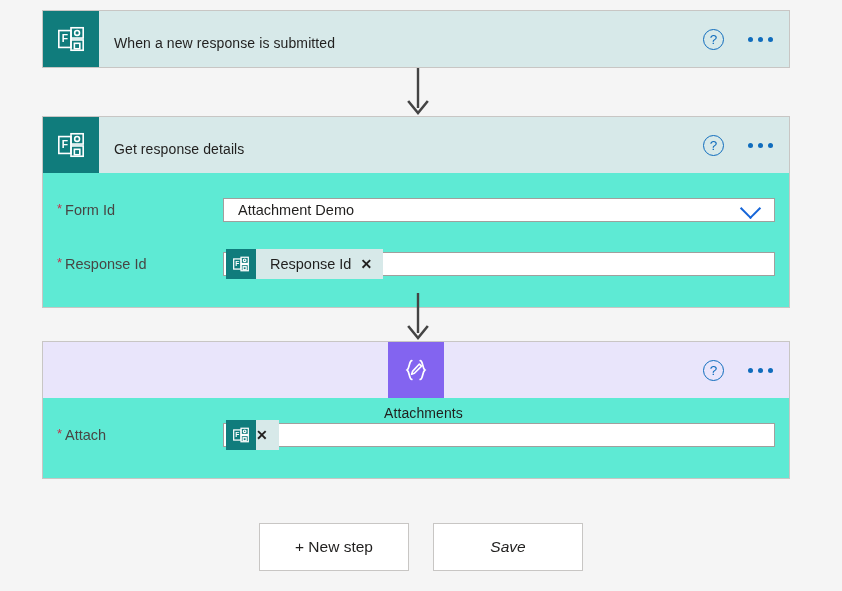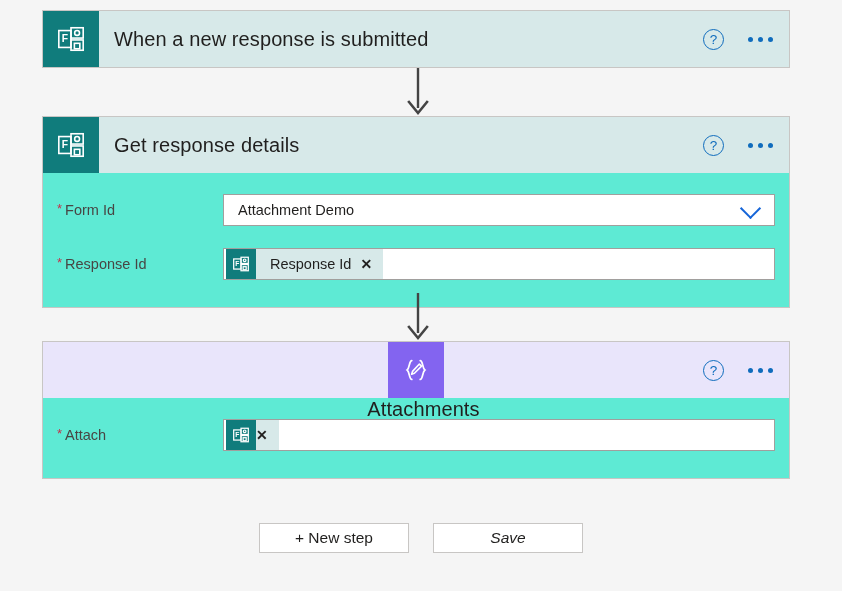--- a/index.html
+++ b/index.html
@@ -49,25 +49,26 @@
     height: 56px;
     flex: 0 0 56px;
     display: flex;
     align-items: center;
     justify-content: center;
   }
   .card-icon.teal   { background: #107c7c; }
   .card-icon.purple { background: #8364f0; }
 
   .card-title {
-    font-size: 20px;
+    font-size: 14px;
     color: #201f1e;
     margin-left: 15px;
     letter-spacing: .1px;
     white-space: nowrap;
+    margin-top: 7px;
   }
 
   .header-actions {
     position: absolute;
     right: 14px;
     top: 0;
     height: 56px;
     display: flex;
     align-items: center;
     gap: 22px;
@@ -123,21 +124,21 @@
     font-size: 13px;
     margin-right: 3px;
     vertical-align: top;
     line-height: 14px;
   }
 
   .field-control {
     flex: 1 1 auto;
     border: 1px solid #a19f9d;
     background: #fff;
-    height: 32px;
+    height: 24px;
     display: flex;
     align-items: center;
     box-sizing: border-box;
     position: relative;
   }
   .field-text {
     font-size: 14.5px;
     color: #201f1e;
     padding-left: 14px;
   }
@@ -203,21 +204,21 @@
     display: flex;
     justify-content: center;
     gap: 24px;
   }
   .flow-button {
     background: #ffffff;
     border: 1px solid #c8c6c4;
     font-family: "Liberation Sans", sans-serif;
     font-size: 15.5px;
     color: #201f1e;
-    height: 30px;
+    height: 48px;
     cursor: pointer;
     padding: 0 20px;
     box-sizing: border-box;
   }
   #new-step-button { width: 150px; }
   #save-button { width: 150px; font-style: italic; }
 </style>
 </head>
 <body>
 

